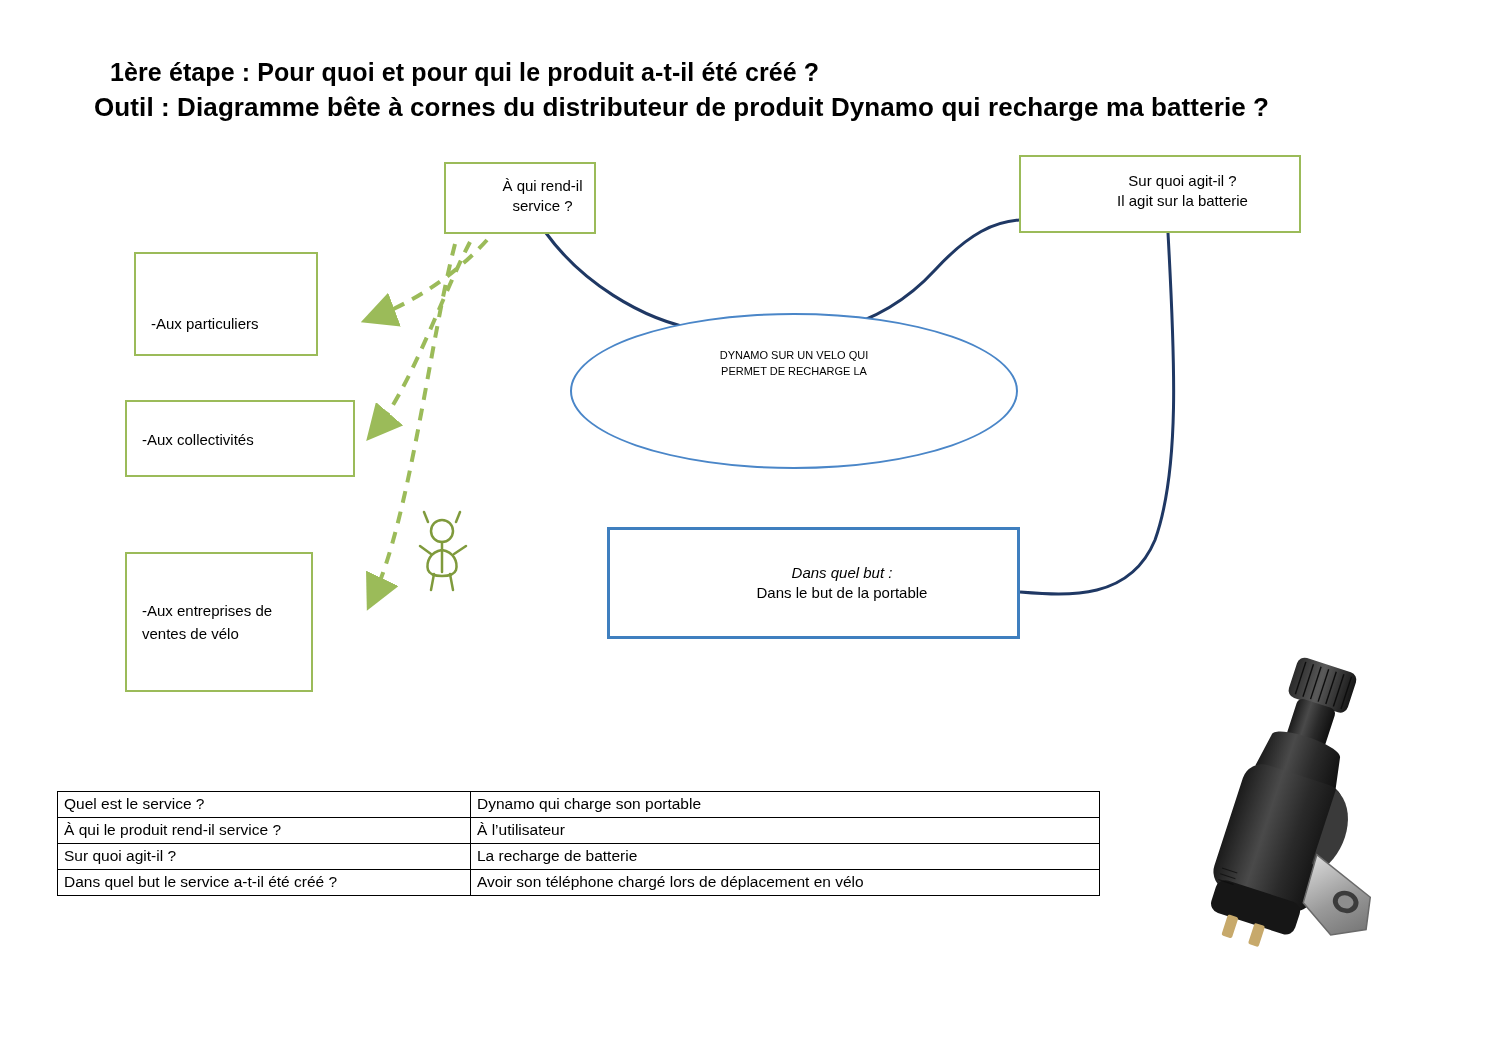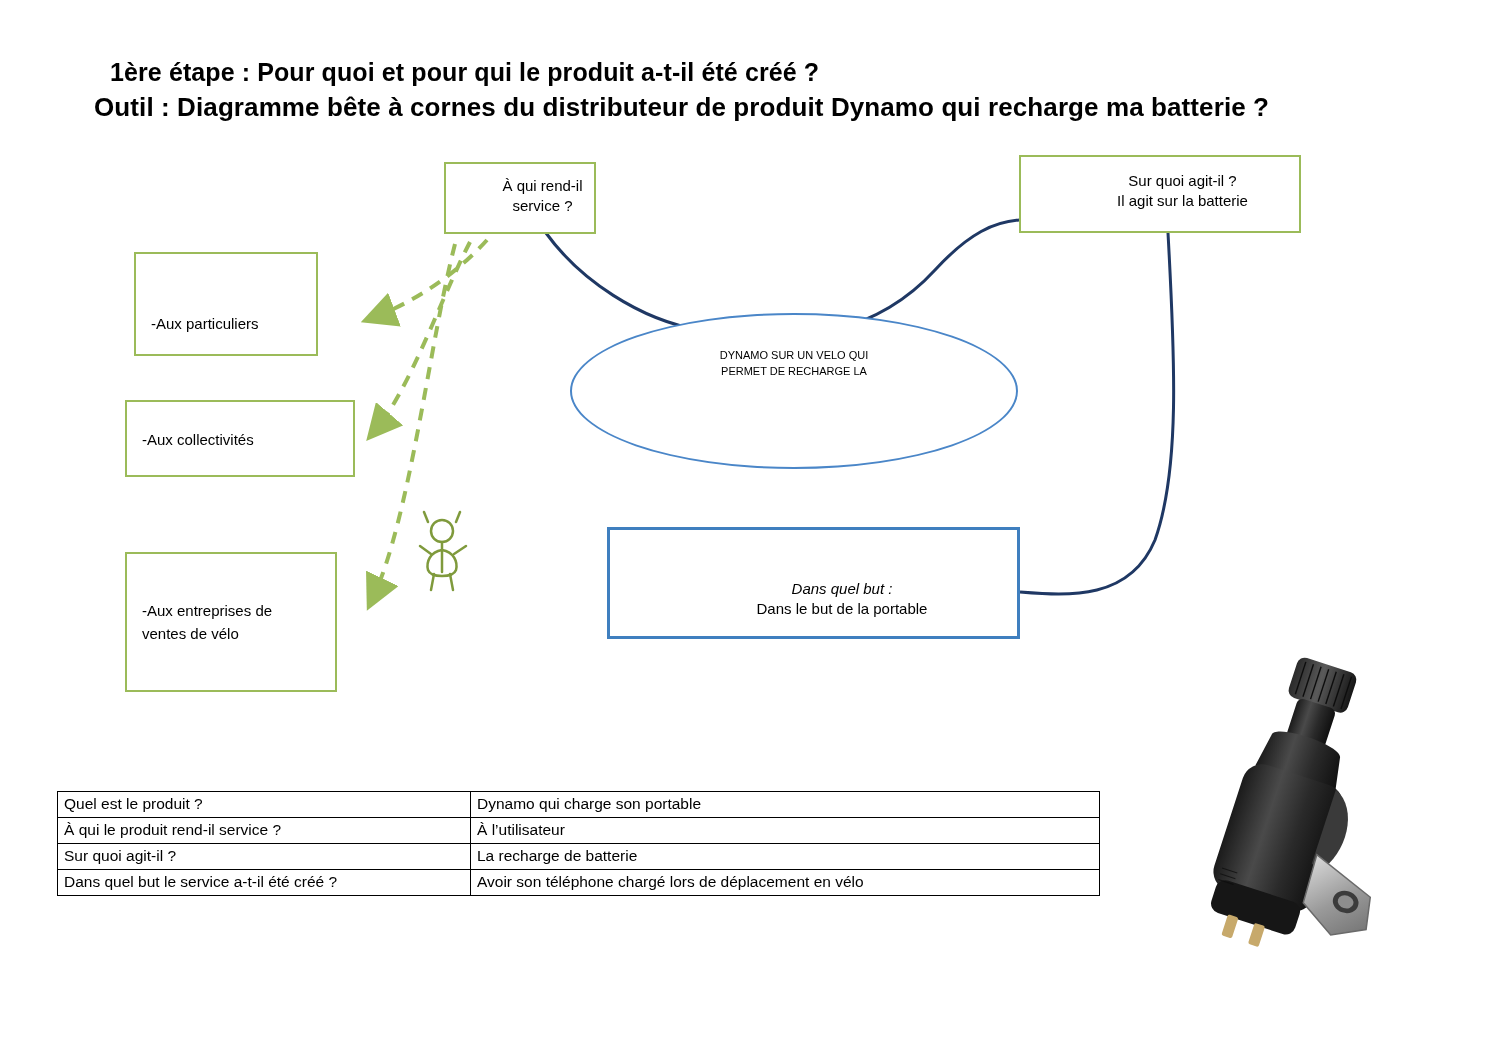--- a/index.html
+++ b/index.html
@@ -83,30 +83,30 @@
   }
 
   #box-collectivites {
     left: 125px; top: 400px; width: 230px; height: 77px;
   }
   #box-collectivites .lbl {
     position: absolute; left: 15px; top: 28px; font-size: 15px;
   }
 
   #box-entreprises {
-    left: 125px; top: 552px; width: 212px; height: 140px;
+    left: 125px; top: 552px; width: 188px; height: 140px;
   }
   #box-entreprises .lbl {
     position: absolute; left: 15px; top: 46px; font-size: 15px; line-height: 1.5;
   }
 
   #box-but {
     left: 607px; top: 527px; width: 413px; height: 112px;
   }
-  #box-but .inner { top: 49px; padding-left: 12px; }
+  #box-but .inner { top: 33px; padding-left: 12px; }
   #box-but .emph { font-style: italic; }
 
   
   #ellipse {
     position: absolute;
     left: 570px;
     top: 313px;
     width: 448px;
     height: 156px;
     border: 2px solid #4a86c8;
@@ -295,21 +295,21 @@
         <line x1="112" y1="238" x2="128" y2="238"></line>
         <line x1="112" y1="244" x2="128" y2="244"></line>
         <line x1="112" y1="250" x2="128" y2="250"></line>
       </g>
     </g>
   </svg>
 
   <table id="qa-table">
     <tbody>
       <tr>
-        <td class="q">Quel est le produit ?</td>
+        <td class="q">Quel est le service ?</td>
         <td>Dynamo qui charge son portable</td>
       </tr>
       <tr>
         <td class="q">À qui le produit rend-il service ?</td>
         <td>À l’utilisateur</td>
       </tr>
       <tr>
         <td class="q">Sur quoi agit-il ?</td>
         <td>La recharge de batterie</td>
       </tr>

